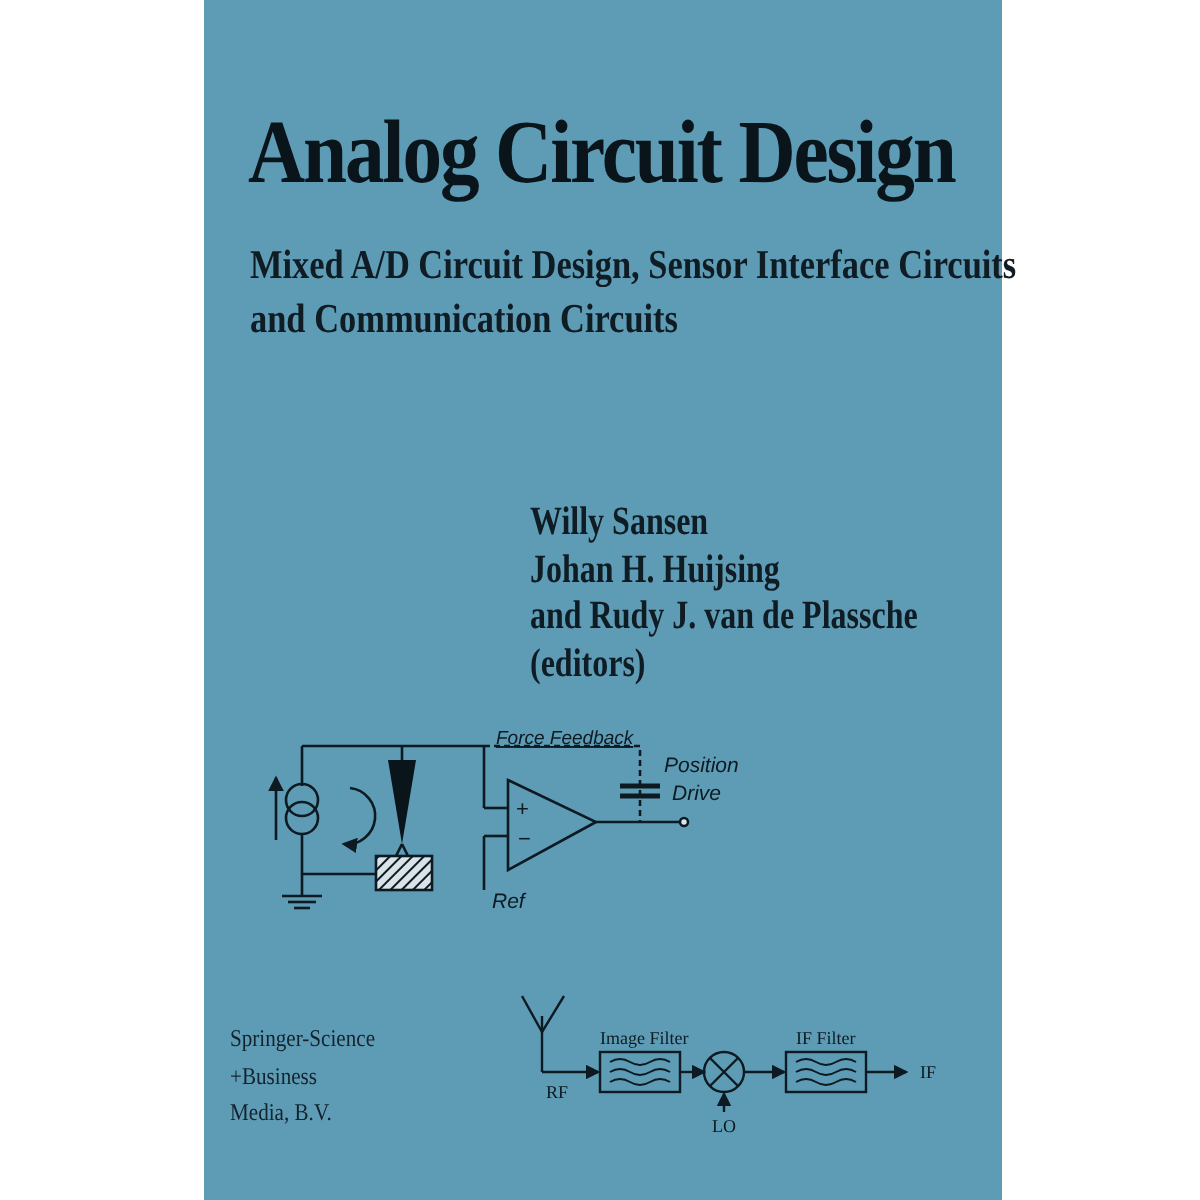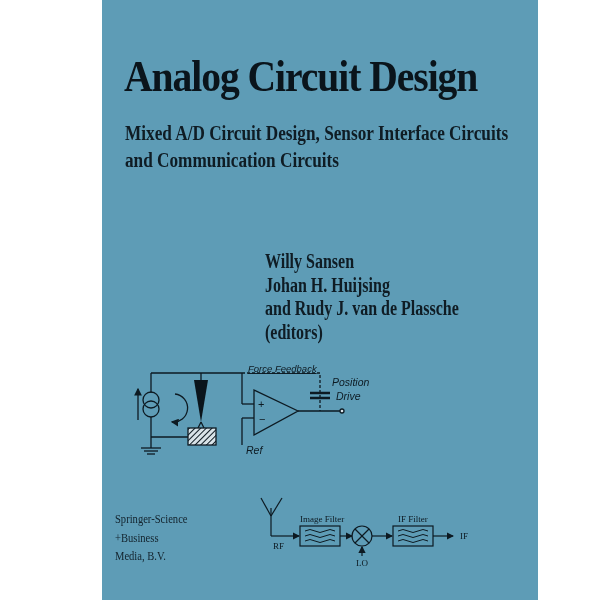--- a/index.html
+++ b/index.html
@@ -1,18 +1,18 @@
 <!DOCTYPE html>
 <html><head>
   <meta charset="utf-8">
   <style>
     html, body { margin: 0; padding: 0; background: #ffffff; }
     body { width: 600px; height: 600px; position: relative; overflow: hidden; }
     .cover {
-      position: absolute; left: 102px; top: 0; width: 436px; height: 600px;
+      position: absolute; left: 102px; top: 0; width: 399px; height: 600px;
       background: #5e9cb6; color: #0d1a22;
       font-family: "Liberation Serif", "DejaVu Serif", serif;
     }
     .title {
       position: absolute; left: 22px; top: 50px; margin: 0;
       font-size: 45px; font-weight: bold; letter-spacing: -1.2px;
       transform: scaleX(0.88); transform-origin: left top; white-space: nowrap;
       color: #0a141b;
     }
     .subtitle {

